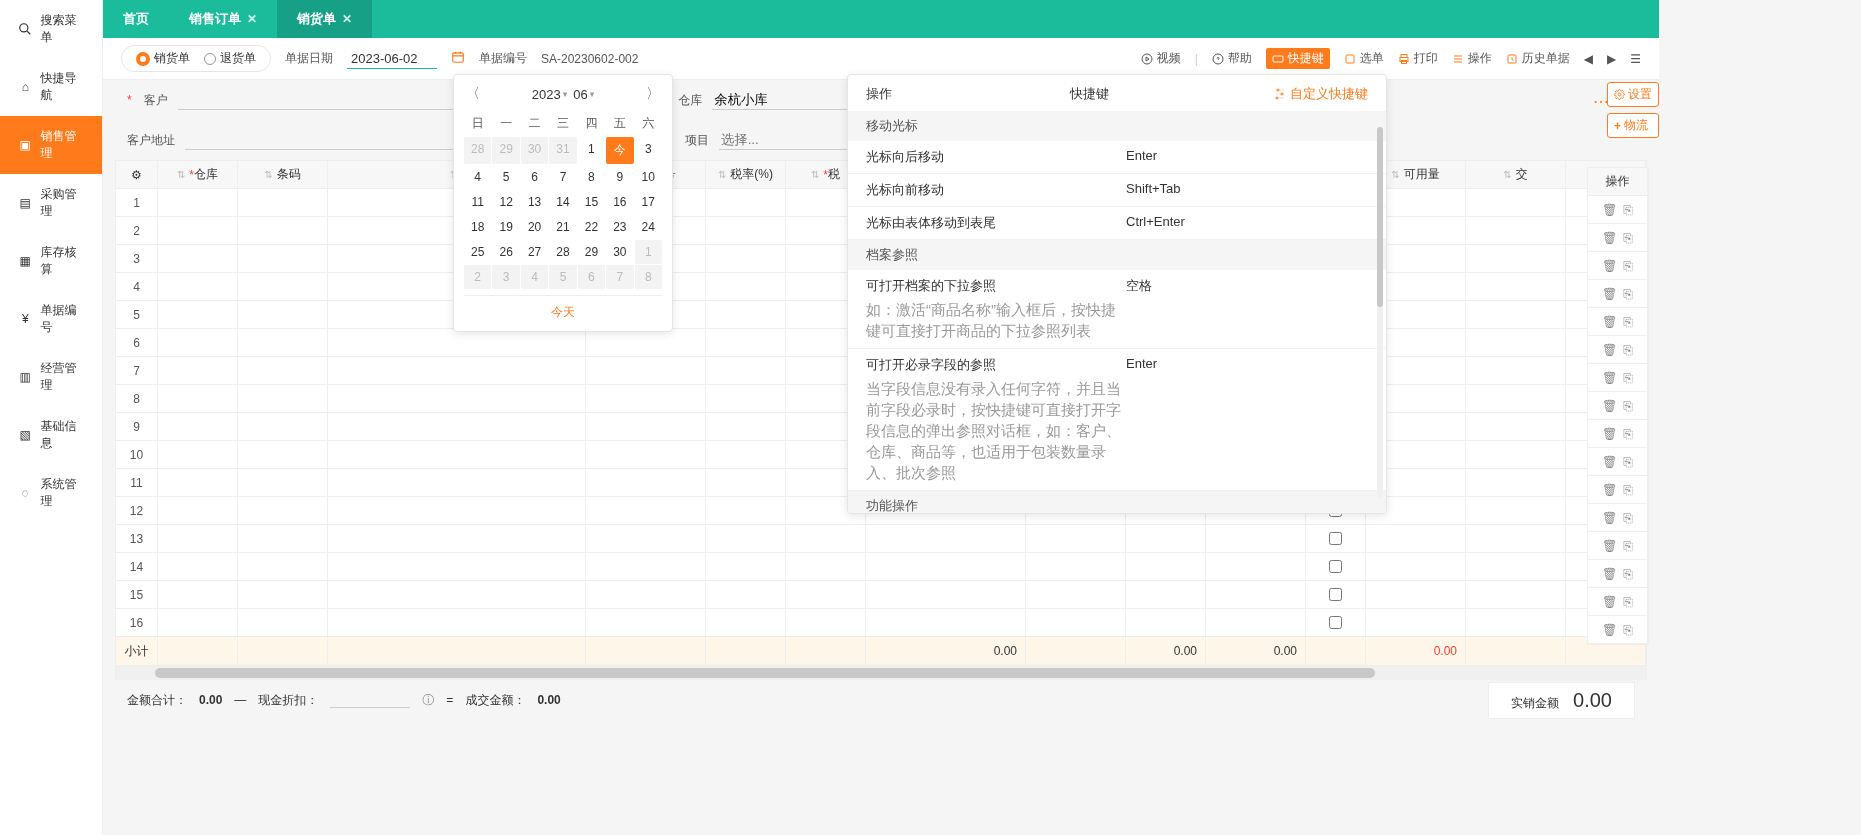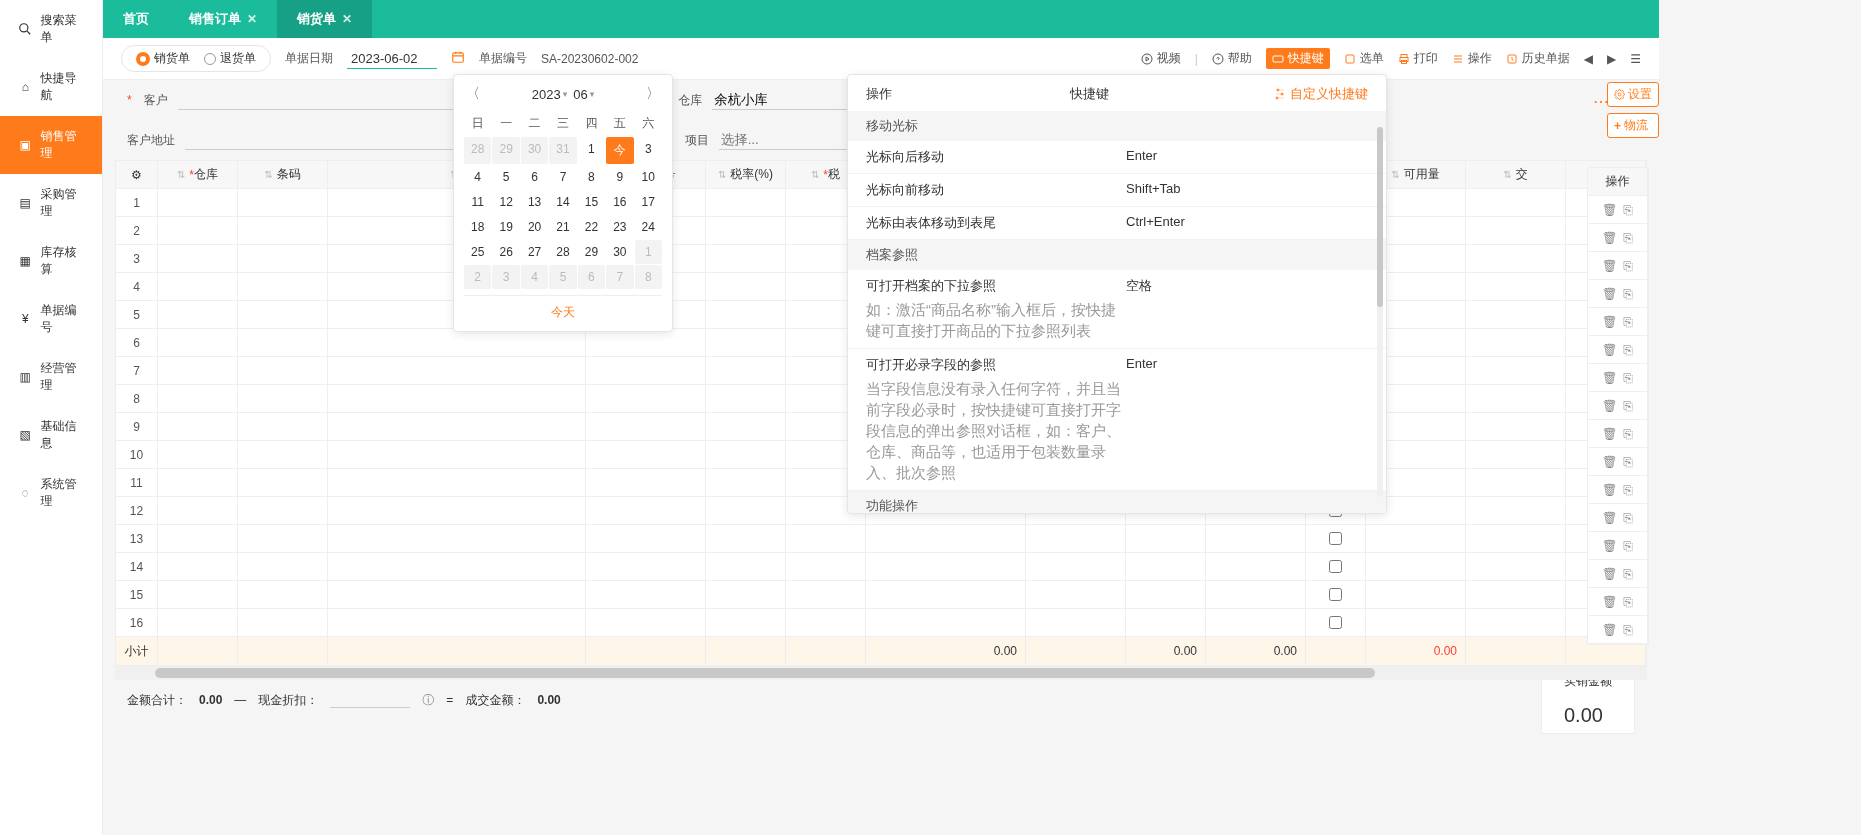--- a/index.html
+++ b/index.html
@@ -56,21 +56,21 @@
 .neg { color:#ff3b30; }
 
 .scroll-track { height:14px; background:#f0f0f0; margin:0 12px; position:relative; }
 .scroll-thumb { position:absolute; left:40px; top:2px; height:10px; width:1220px; background:#c8c8c8; border-radius:5px; }
 
 
 .bottom { height:40px; display:flex; align-items:center; padding:0 24px; gap:12px; background:#f5f5f5; }
 .blabel { color:#333; }
 .bval { color:#333; font-weight:bold; }
 .cash { border-bottom:1px solid #ccc; min-width:80px; display:inline-block; height:16px; }
-.deal-box { margin-left:auto; background:#fff; border:1px solid #eee; padding:6px 22px; display:flex; align-items:baseline; gap:14px;flex-direction:column; }
+.deal-box { margin-left:auto; background:#fff; border:1px solid #eee; padding:6px 22px; display:flex; align-items:baseline; gap:14px; }
 .deal-v { font-size:20px; color:#333; }
 
 
 .cal-pop { position:absolute; top:74px; left:350px; width:220px; background:#fff; border:1px solid #e5e5e5; border-radius:4px; box-shadow:0 2px 10px rgba(0,0,0,.1); z-index:20; padding:6px 10px 10px; }
 .cal-top { display:flex; align-items:center; justify-content:space-between; padding:4px 2px 8px; }
 .cal-nv { cursor:pointer; color:#666; font-size:14px; }
 .cal-ym { display:flex; align-items:center; gap:6px; }
 .cal-ym .sel { display:flex; align-items:center; gap:2px; color:#333; font-size:13px;text-align:center; }
 .cal-ym .sel .car { font-size:9px; color:#999; }
 .cal-grid { display:grid; grid-template-columns:repeat(7,1fr); gap:1px; text-align:center; }

